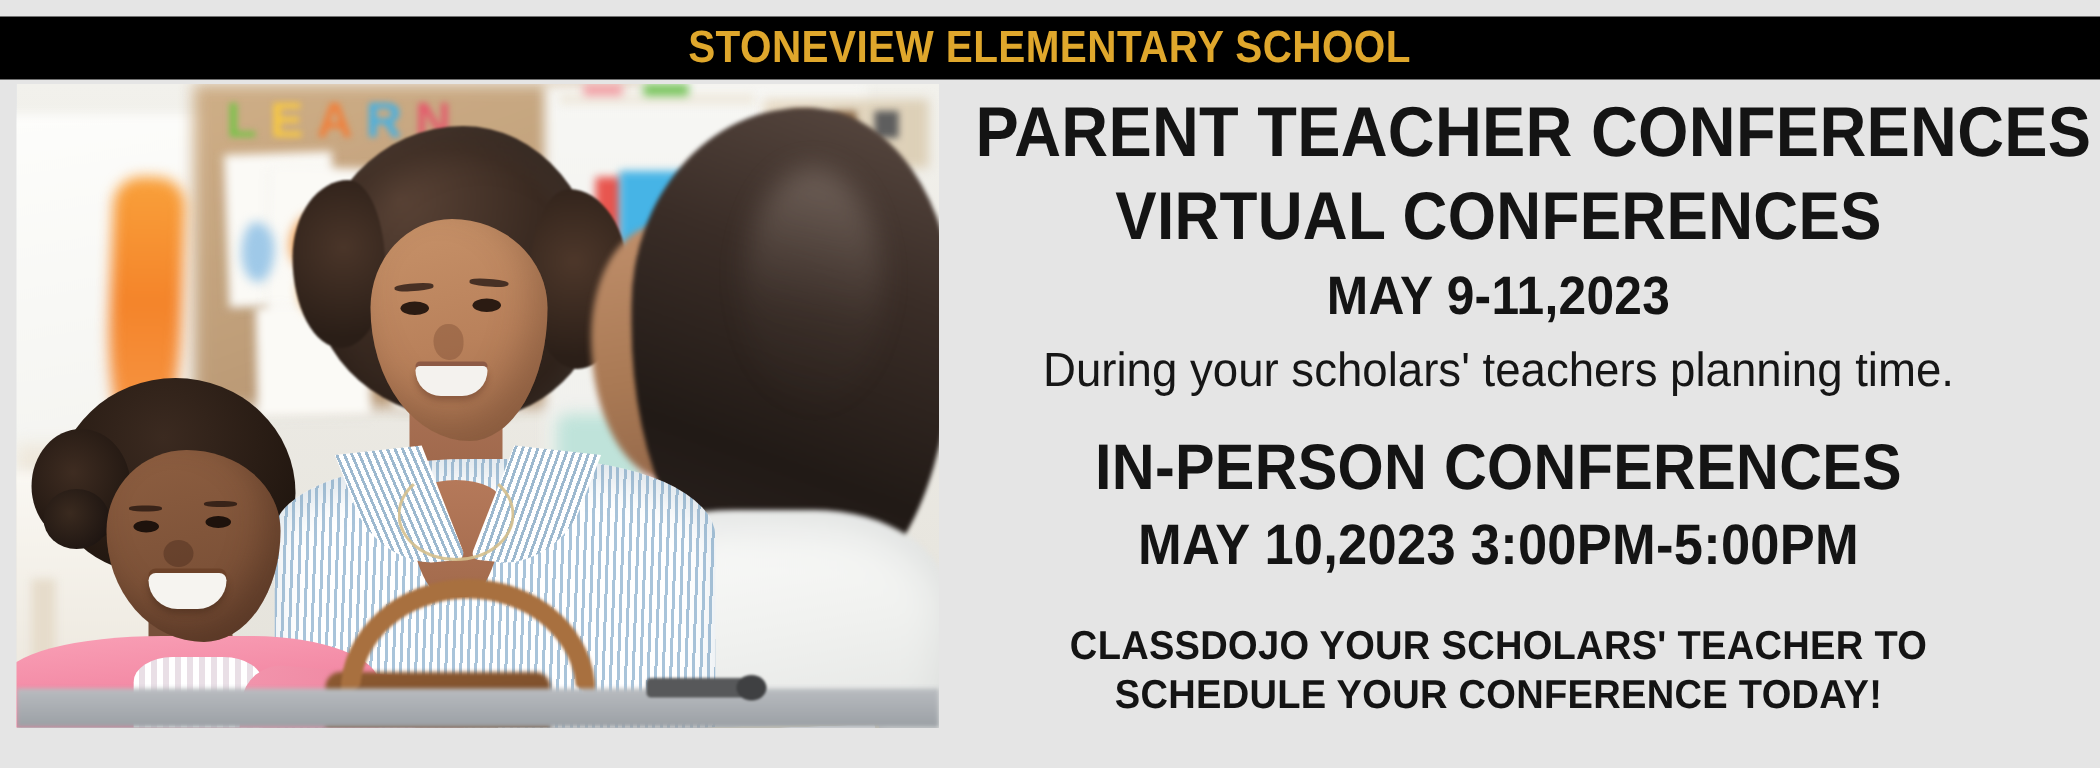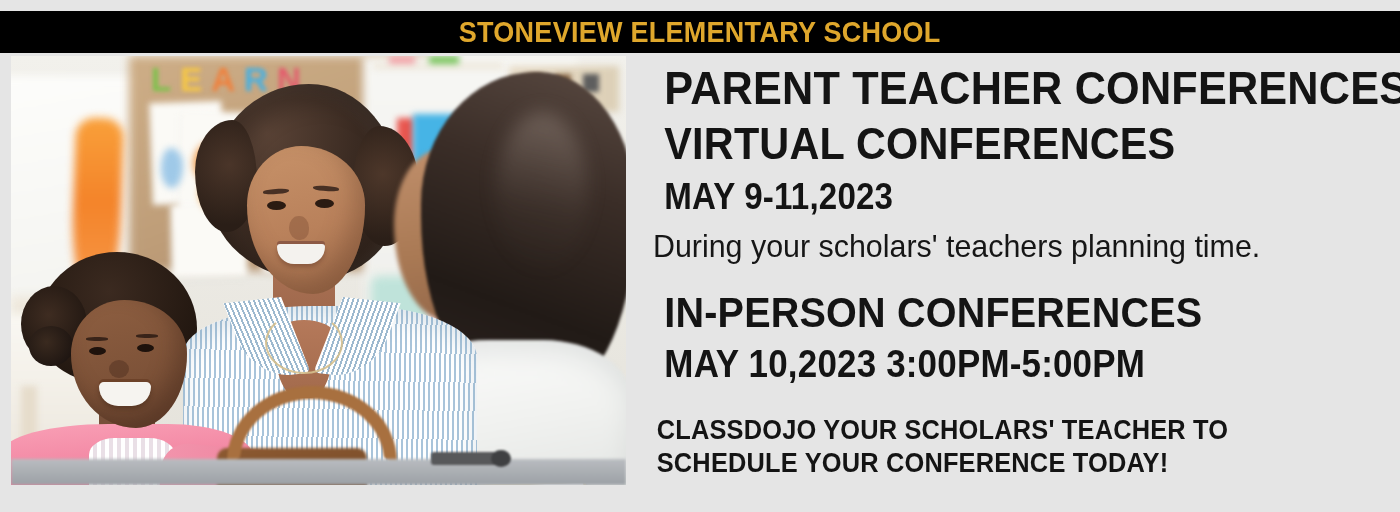--- a/index.html
+++ b/index.html
@@ -678,25 +678,25 @@
     position: absolute;
     left: 60px; top: -2px;
     width: 20px; height: 17px;
     background: #3f4042;
     border-radius: 50%;
   }
 
   
   .text-column {
     position: absolute;
-    left: 634px;
+    left: 620px;
     top: 56px;
     width: 758px;
     height: 440px;
-    text-align: left;
+    text-align: center;
     color: #111111;
   }
 
   .headline {
     font-family: "Liberation Sans Narrow", "Liberation Sans", sans-serif;
     font-weight: bold;
     color: #141414;
     line-height: 1.02;
     letter-spacing: 0.2px;
     transform: scaleX(0.92);

